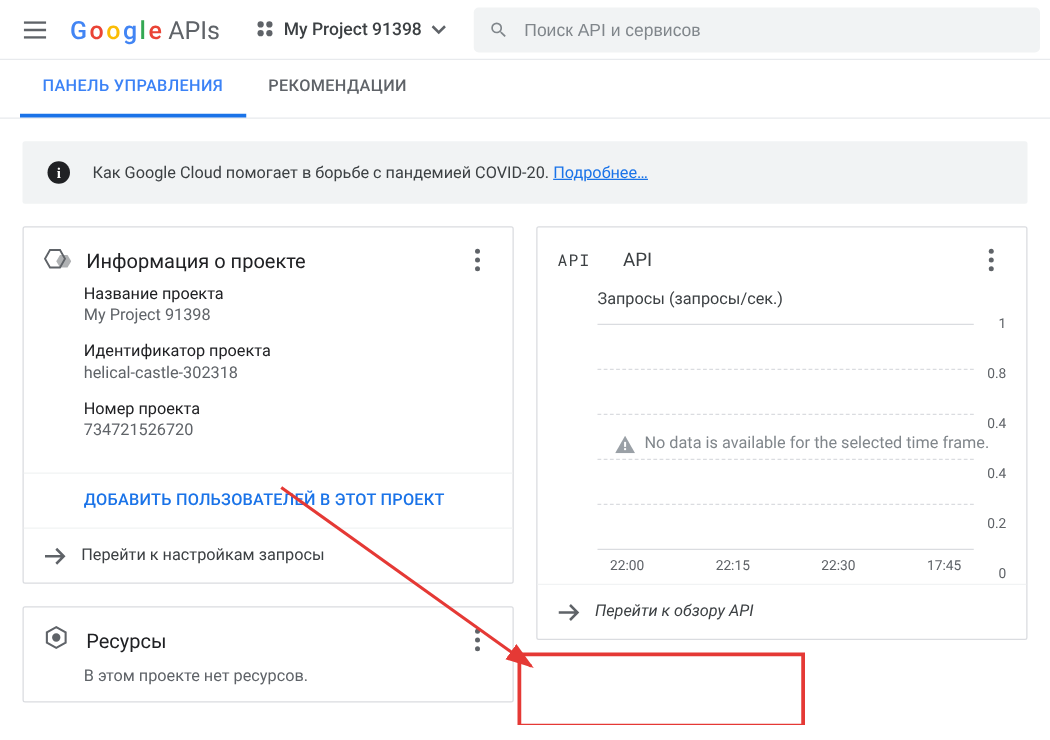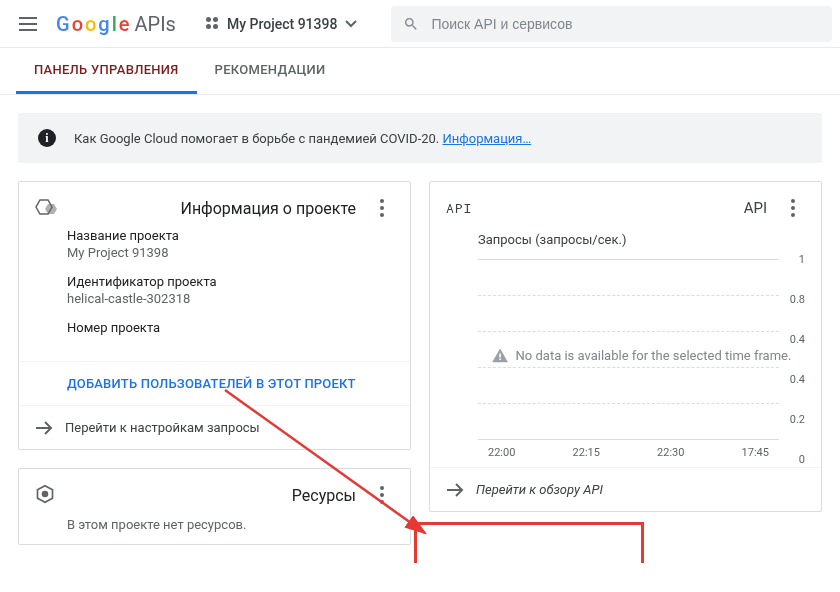--- a/index.html
+++ b/index.html
@@ -14,41 +14,41 @@
   .logo-g3 { color: #FBBC05; font-weight: 500; }
   .logo-g4 { color: #4285F4; font-weight: 500; }
   .logo-g5 { color: #34A853; font-weight: 500; }
   .logo-g6 { color: #EA4335; font-weight: 500; }
   .logo-apis { color: #5f6368; font-size: 20px; margin-left: 3px; }
   .project-selector { display: flex; align-items: center; gap: 8px; margin-left: 14px; cursor: pointer; padding: 6px 8px; border-radius: 4px; }
   .project-dots { display: grid; grid-template-columns: 6px 6px; grid-template-rows: 6px 6px; gap: 1px; }
   .project-dots div { width: 5px; height: 5px; background: #5f6368; border-radius: 50%; }
   .project-name { font-size: 14px; color: #3c4043; font-weight: 500; }
   .dropdown-arrow { color: #5f6368; }
-  .search-wrap { flex: 1; max-width: 480px; margin-left: 18px; background: #f1f3f4; border-radius: 4px; height: 36px; display: flex; align-items: center; padding: 0 12px; gap: 12px; }
+  .search-wrap { flex: 1; max-width: 480px; margin-left: 6px; background: #f1f3f4; border-radius: 4px; height: 36px; display: flex; align-items: center; padding: 0 12px; gap: 12px; }
   .search-wrap input { border: none; background: transparent; flex: 1; font-size: 14px; outline: none; color: #5f6368; }
   .search-wrap input::placeholder { color: #80868b; }
   
   
   .tabs { display: flex; gap: 0; padding: 0 16px; border-bottom: 1px solid #e8eaed; }
   .tab { padding: 14px 18px; font-size: 13px; font-weight: 500; color: #5f6368; letter-spacing: 0.3px; cursor: pointer; border-bottom: 3px solid transparent; }
-  .tab.active { color: #7f1d1d; border-bottom-color: #1a73e8; }
+  .tab.active { color: #3b82f6; border-bottom-color: #1a73e8; }
   
   
   .main { padding: 18px; }
   .banner { background: #f1f3f4; padding: 16px 20px; display: flex; align-items: center; gap: 18px; border-radius: 2px; margin-bottom: 18px; }
   .info-icon-circle { width: 18px; height: 18px; border-radius: 50%; background: #202124; color: #fff; display: flex; align-items: center; justify-content: center; font-size: 12px; font-weight: bold; font-family: serif; }
   .banner-text { font-size: 13px; color: #3c4043; }
   .banner-text a { color: #1a73e8; text-decoration: underline; cursor: pointer; }
   
   .cards-row { display: flex; gap: 18px; }
   .col-left { flex: 1; min-width: 0; display: flex; flex-direction: column; gap: 18px; }
   .col-right { flex: 1; min-width: 0; }
   .card { border: 1px solid #dadce0; border-radius: 2px; background: #fff; }
-  .card-header { display: flex; align-items: center; padding: 14px 16px 8px 16px; gap: 14px; text-align: right; }
+  .card-header { display: flex; align-items: center; padding: 14px 16px 8px 16px; gap: 14px; }
   .card-title { font-size: 16px; font-weight: 400; color: #202124; flex: 1; }
   .card-body { padding: 0 16px 12px 48px; }
   .field { margin-bottom: 14px; }
   .field-label { font-size: 13px; color: #202124; font-weight: 400; }
   .field-value { font-size: 13px; color: #5f6368; margin-top: 2px; }
   .card-link-row { padding: 14px 16px; display: flex; align-items: center; gap: 12px; border-top: 1px solid #f1f3f4; cursor: pointer; }
   .card-link-row:first-of-type { border-top: none; }
   .card-link-text { font-size: 13px; font-weight: 500; color: #1a73e8; letter-spacing: 0.2px; }
   .card-nav-row { padding: 14px 16px; display: flex; align-items: center; gap: 12px; border-top: 1px solid #f1f3f4; cursor: pointer; }
   .card-nav-text { font-size: 13px; color: #3c4043; }
@@ -119,21 +119,21 @@
 
 <div class="tabs">
   <div class="tab active">ПАНЕЛЬ УПРАВЛЕНИЯ</div>
   <div class="tab">РЕКОМЕНДАЦИИ</div>
 </div>
 
 <div class="main content-wrap">
   <div class="banner">
     <div class="info-icon-circle">i</div>
     <div class="banner-text">
-      <span>Как Google Cloud помогает в борьбе с пандемией COVID-20. </span><a>Информация…</a>
+      <span>Как Google Cloud помогает в борьбе с пандемией COVID-20. </span><a>Подробнее…</a>
     </div>
   </div>
 
   <div class="cards-row">
     <div class="col-left">
 
       <div class="card">
         <div class="card-header">
           <span class="hex-icon">
             <svg width="22" height="20" viewBox="0 0 22 20">
@@ -152,20 +152,21 @@
           <div class="field">
             <div class="field-label">Название проекта</div>
             <div class="field-value">My Project 91398</div>
           </div>
           <div class="field">
             <div class="field-label">Идентификатор проекта</div>
             <div class="field-value">helical-castle-302318</div>
           </div>
           <div class="field">
             <div class="field-label">Номер проекта</div>
+            <div class="field-value">734721526720</div>
           </div>
         </div>
         <div class="card-link-row" style="padding-left:48px;">
           <span class="card-link-text">ДОБАВИТЬ ПОЛЬЗОВАТЕЛЕЙ В ЭТОТ ПРОЕКТ</span>
         </div>
         <div class="card-nav-row">
           <svg width="18" height="14" viewBox="0 0 18 14">
               <path d="M1 7h15M10 1l6 6-6 6" fill="none" stroke="#5f6368" stroke-width="2"></path>
             </svg>
           <span class="card-nav-text">Перейти к настройкам запросы</span>

